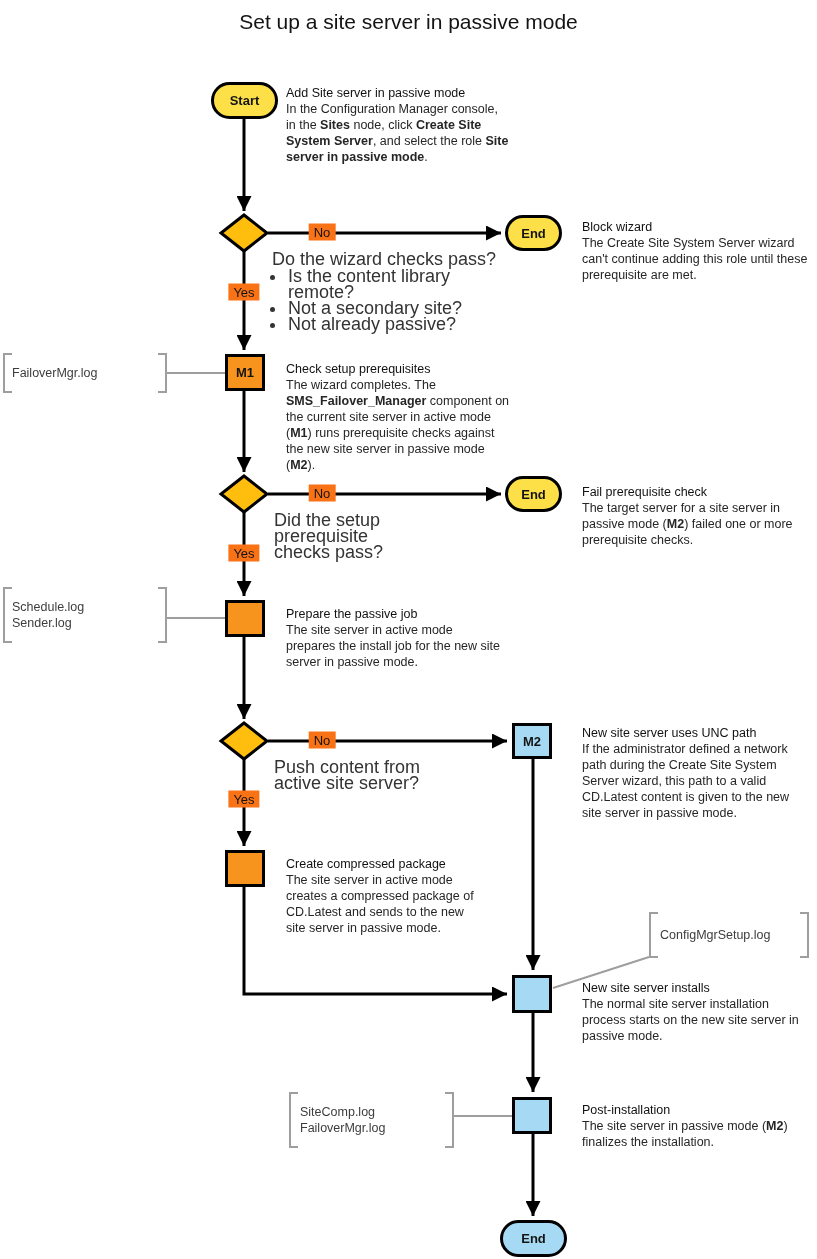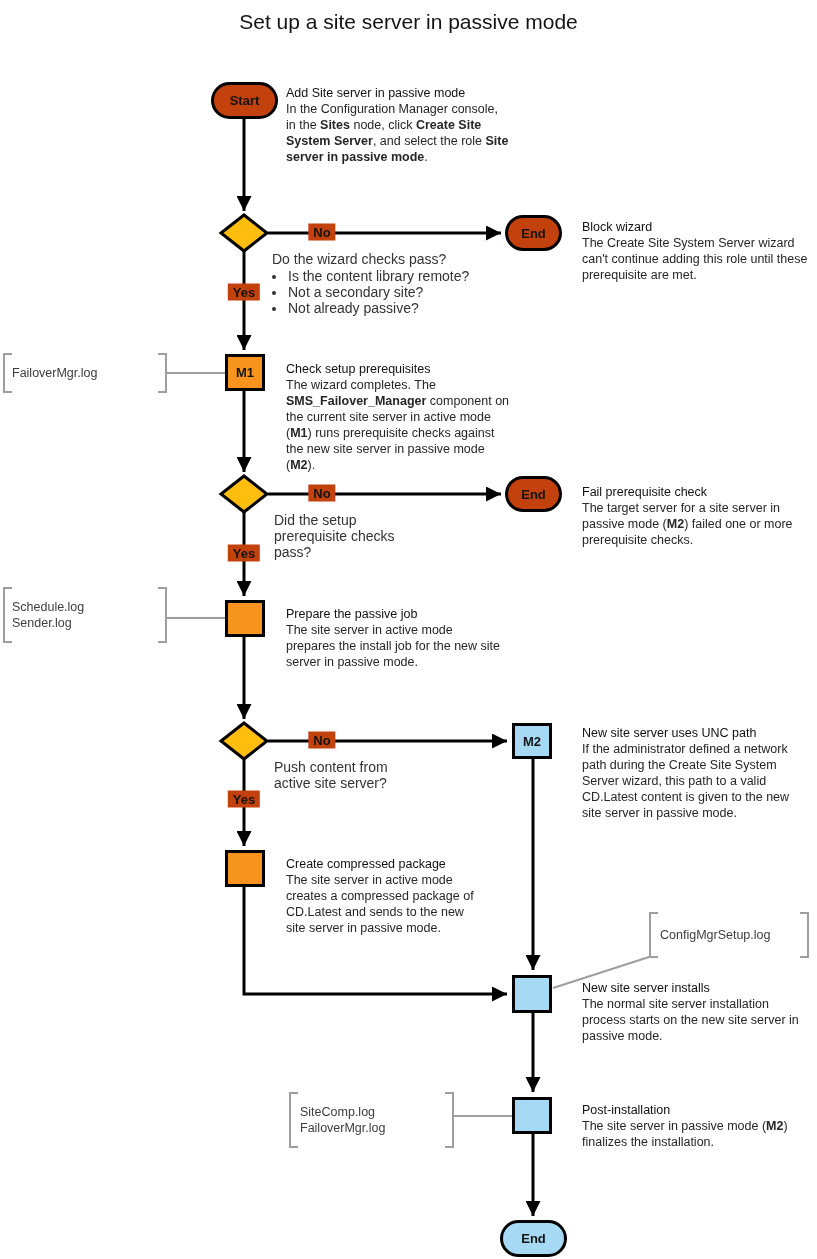--- a/index.html
+++ b/index.html
@@ -4,30 +4,30 @@
 <style>
   html,body{margin:0;padding:0;background:#fff;}
   .canvas{position:relative;width:817px;height:1259px;background:#fff;
     font-family:"Liberation Sans", sans-serif;color:#1a1a1a;overflow:hidden;}
   .title{position:absolute;left:0;top:10px;width:817px;text-align:center;
     font-size:21px;font-weight:400;color:#141414;}
   .wires{position:absolute;left:0;top:0;z-index:0;}
   .node{position:absolute;z-index:2;display:flex;align-items:center;justify-content:center;
     border:3px solid #000;box-sizing:border-box;font-weight:700;font-size:13px;color:#141414;}
   .pill{border-radius:19px;}
-  .amber{background:#c2410c;}
+  .amber{background:#fde047;}
   .orange{background:#F7941D;}
   .blue{background:#A6D9F4;}
   .tblock{position:absolute;z-index:1;font-size:12.5px;line-height:16px;color:#262626;}
   .thead{font-weight:400;color:#111;}
-  .qblock{position:absolute;z-index:1;font-size:14px;line-height:16px;color:#333;}
+  .qblock{position:absolute;z-index:1;font-size:18px;line-height:16px;color:#333;}
   .qblock ul{margin:1px 0 16px 15px;padding:0;}
   .qblock li{margin:0;padding:0 0 0 1px;}
   .edge-label{position:absolute;z-index:3;transform:translate(-50%,-50%);
-    background:#c2410c;padding:1px 5px;font-weight:700;font-size:13px;color:#141414;}
+    background:#f97316;padding:1px 5px;font-weight:400;font-size:13px;color:#141414;}
   .logblock{position:absolute;z-index:1;font-size:12.5px;line-height:16px;color:#3d3d3d;}
 </style>
 </head>
 <body>
 
 <div class="canvas">
 
   <div class="title">Set up a site server in passive mode</div>
 
   <svg class="wires" width="817" height="1259" viewBox="0 0 817 1259">

